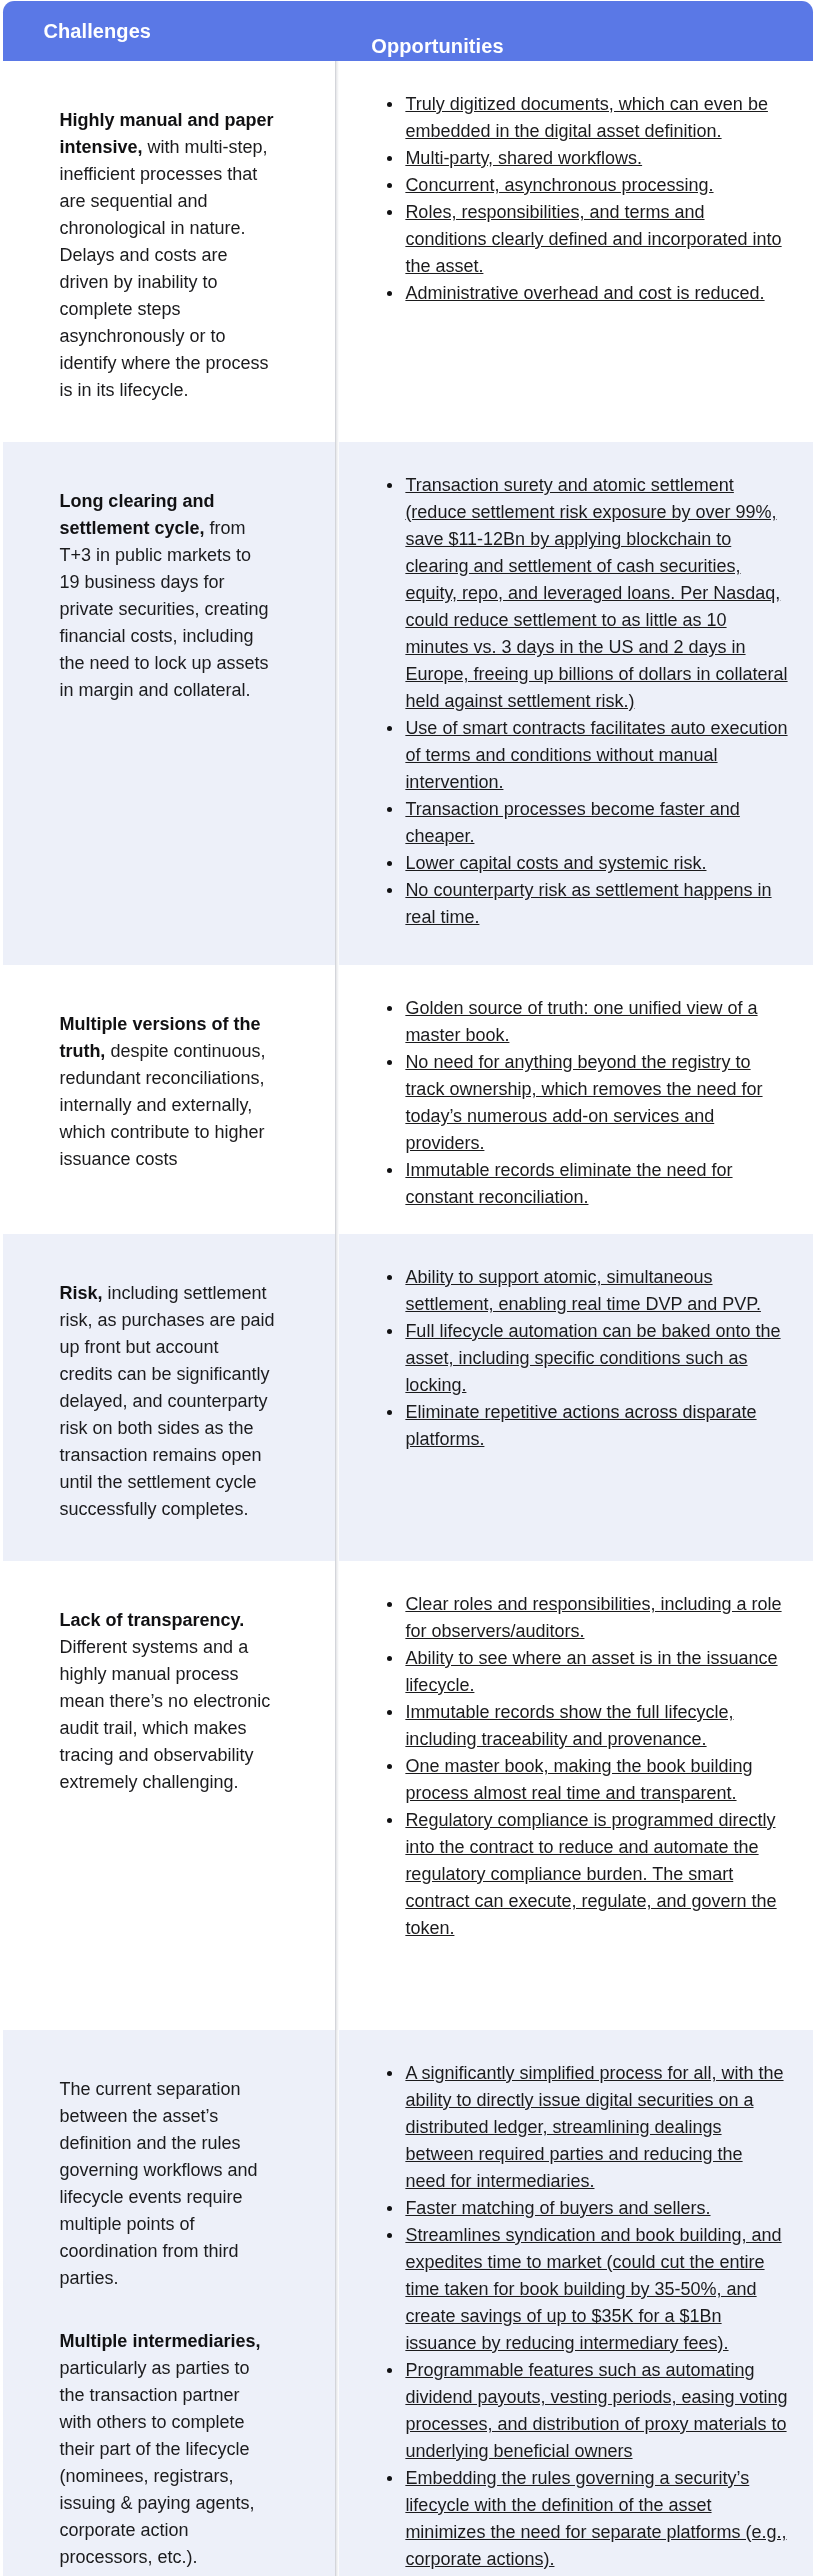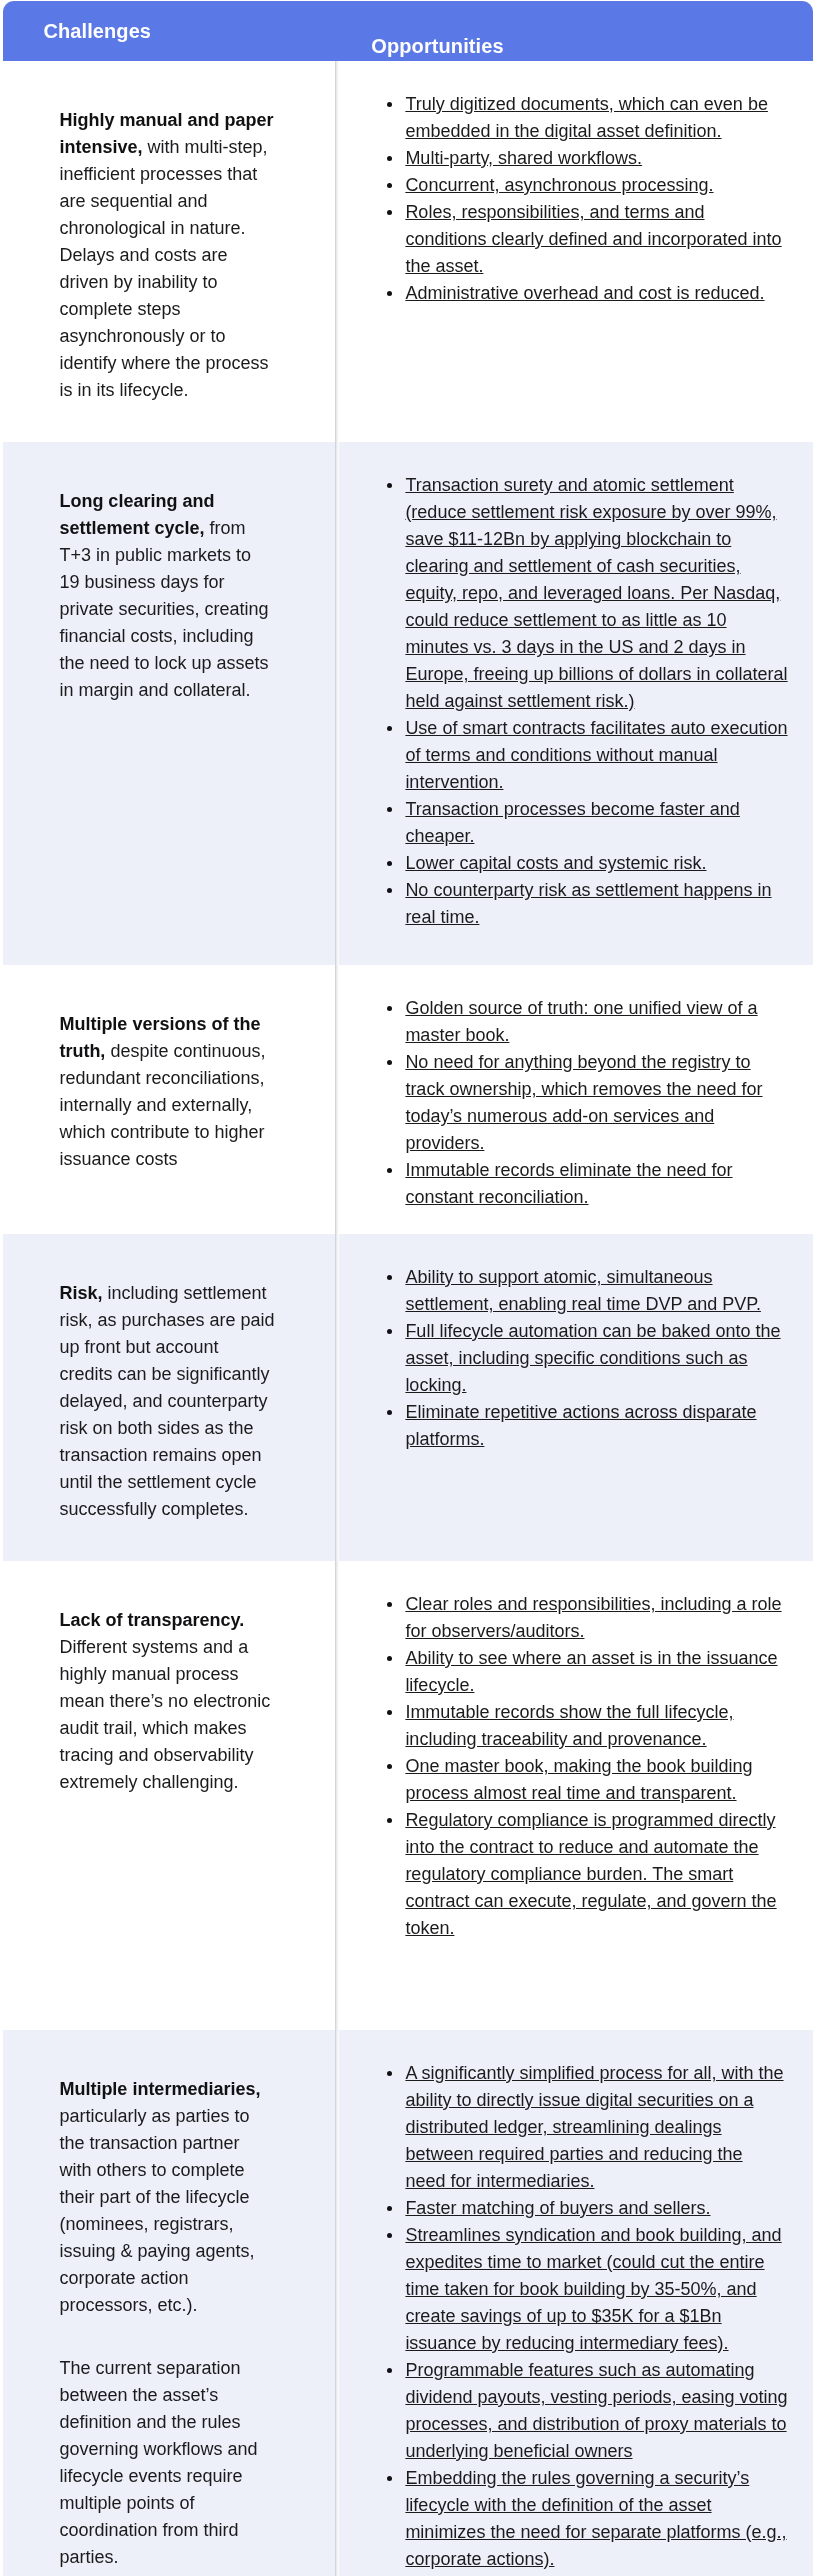--- a/index.html
+++ b/index.html
@@ -180,22 +180,22 @@
         <li>Ability to see where an asset is in the issuance lifecycle.</li>
         <li>Immutable records show the full lifecycle, including traceability and provenance.</li>
         <li>One master book, making the book building process almost real time and transparent.</li>
         <li>Regulatory compliance is programmed directly into the contract to reduce and automate the regulatory compliance burden. The smart contract can execute, regulate, and govern the token.</li>
       </ul>
     </div>
   </div>
 
   <div class="row row-alt row-6">
     <div class="cell cell-challenge">
+      <p>The current separation between the asset’s definition and the rules governing workflows and lifecycle events require multiple points of coordination from third parties.</p>
       <p><strong class="lead">Multiple intermediaries,</strong><span> particularly as parties to the transaction partner with others to complete their part of the lifecycle (nominees, registrars, issuing &amp; paying agents, corporate action processors, etc.).</span></p>
-      <p>The current separation between the asset’s definition and the rules governing workflows and lifecycle events require multiple points of coordination from third parties.</p>
     </div>
     <div class="gap"></div>
     <div class="cell cell-opps">
       <ul>
         <li>A significantly simplified process for all, with the ability to directly issue digital securities on a distributed ledger, streamlining dealings between required parties and reducing the need for intermediaries.</li>
         <li>Faster matching of buyers and sellers.</li>
         <li>Streamlines syndication and book building, and expedites time to market (could cut the entire time taken for book building by 35-50%, and create savings of up to $35K for a $1Bn issuance by reducing intermediary fees).</li>
         <li>Programmable features such as automating dividend payouts, vesting periods, easing voting processes, and distribution of proxy materials to underlying beneficial owners</li>
         <li>Embedding the rules governing a security’s lifecycle with the definition of the asset minimizes the need for separate platforms (e.g., corporate actions).</li>
       </ul>

